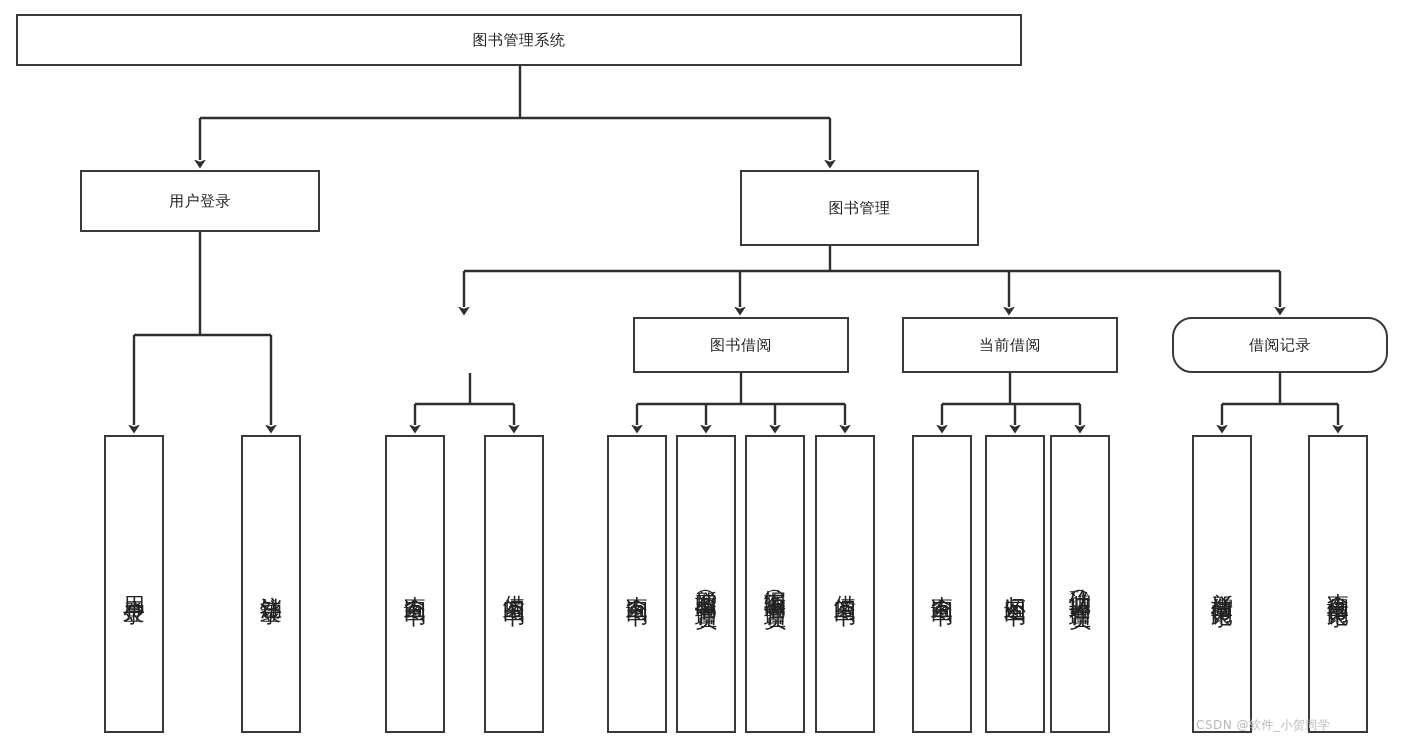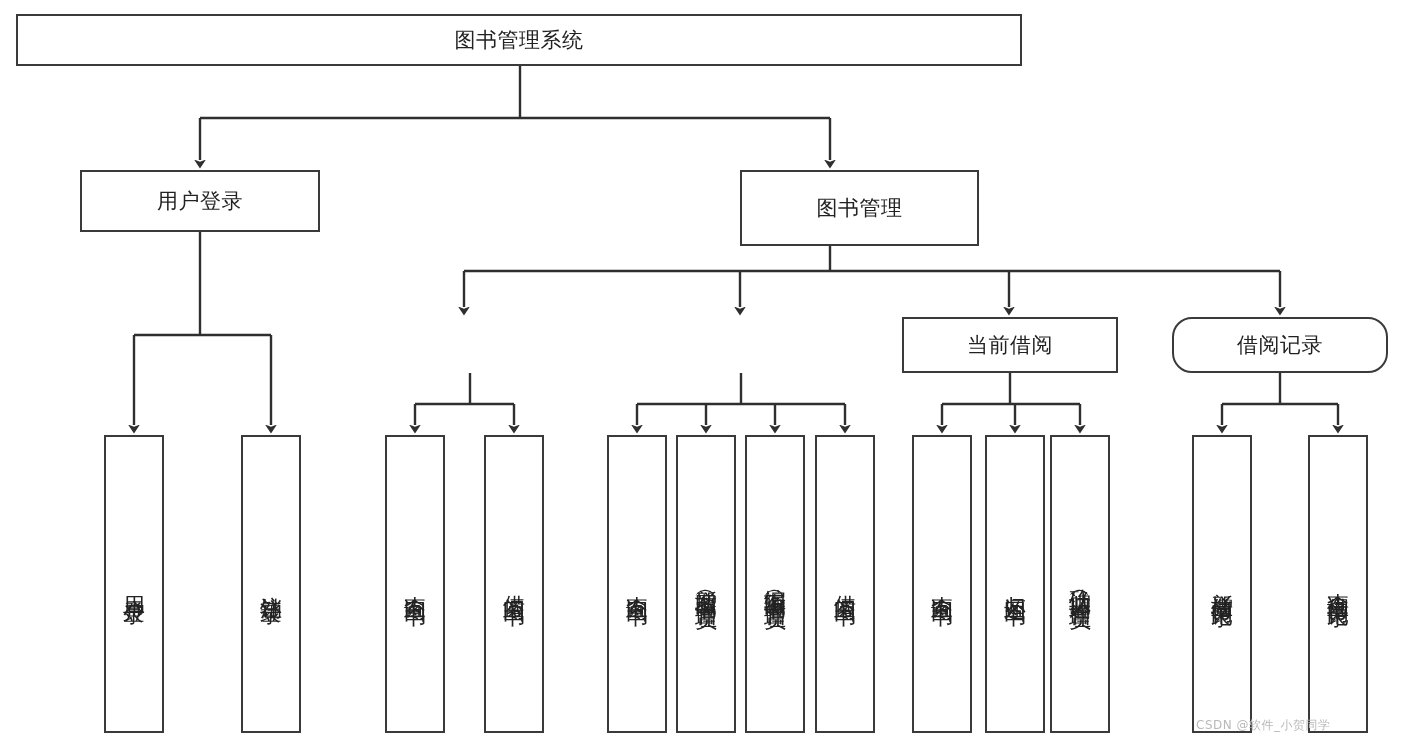--- a/index.html
+++ b/index.html
@@ -29,21 +29,21 @@
     position: absolute;
     box-sizing: border-box;
     background: #ffffff;
     border: 2px solid #3a3a3a;
     display: flex;
     align-items: center;
     justify-content: center;
     color: #222222;
   }
   .node.horiz {
-    font-size: 21px;
+    font-size: 15px;
     letter-spacing: 0.5px;
     text-align: center;
   }
   .node.vert {
     writing-mode: vertical-rl;
     text-orientation: upright;
     font-size: 22px;
     letter-spacing: 3px;
     line-height: 1.1;
     padding: 6px 0;
@@ -135,20 +135,23 @@
     <span>图书管理系统</span>
   </div>
 
   <div class="node horiz" style="left:80px; top:170px; width:240px; height:62px;">
     <span>用户登录</span>
   </div>
   <div class="node horiz" style="left:740px; top:170px; width:239px; height:76px;">
     <span>图书管理</span>
   </div>
 
+  <div class="node horiz" style="left:633px; top:317px; width:216px; height:56px;">
+    <span>图书借阅</span>
+  </div>
   <div class="node horiz" style="left:902px; top:317px; width:216px; height:56px;">
     <span>当前借阅</span>
   </div>
   <div class="node horiz" style="left:1172px; top:317px; width:216px; height:56px;border-radius:20px;">
     <span>借阅记录</span>
   </div>
 
   <div class="node vert" style="left:104px; top:435px; width:60px; height:298px;">
     <span class="vtext">用户登录</span>
   </div>

